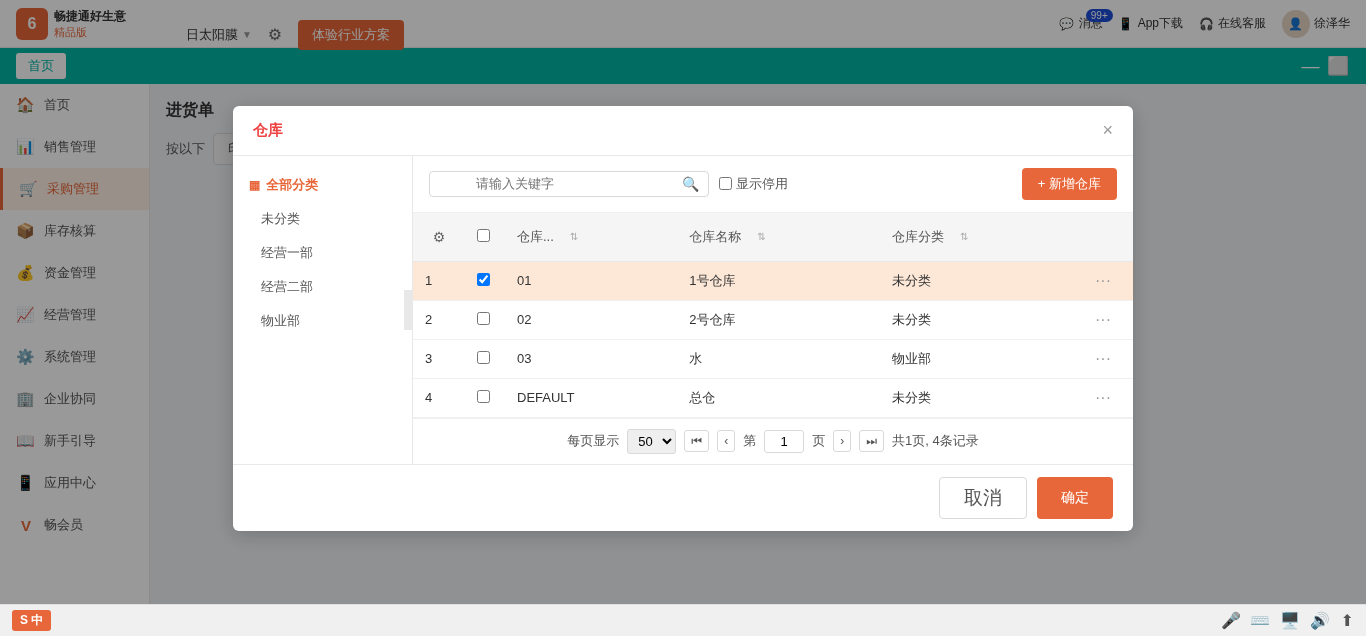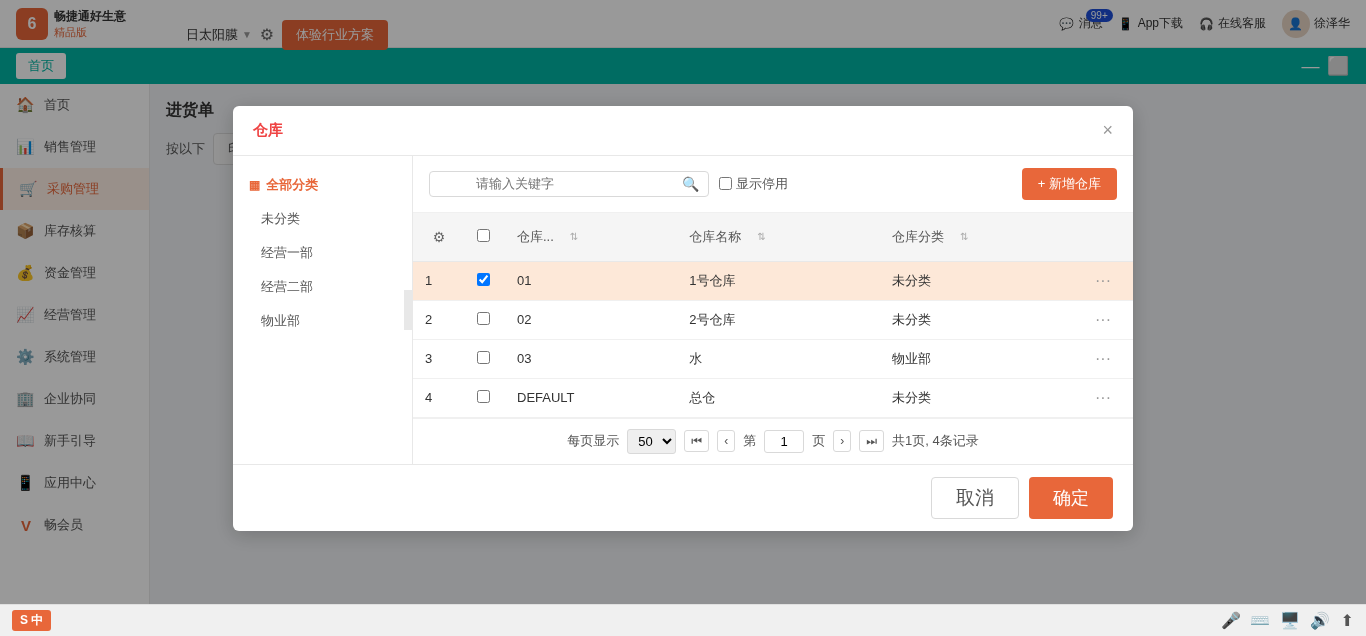--- a/index.html
+++ b/index.html
@@ -17,21 +17,21 @@
       z-index: 10;
     }
     .top-nav-logo {
       display: flex; align-items: center; width: 150px;
     }
     .logo-icon {
       width: 32px; height: 32px; background: #e8673a; border-radius: 6px;
       display: flex; align-items: center; justify-content: center; color: #fff; font-size: 16px; font-weight: bold; margin-right: 6px;
     }
     .logo-sub { font-size: 11px; color: #e8673a; }
-    .nav-breadcrumb { display: flex; flex: 1; margin-left: 20px; margin-top: 22px; }
+    .nav-breadcrumb { display: flex; gap: 8px; flex: 1; margin-left: 20px; margin-top: 22px; }
     .nav-store { display: flex; align-items: center; gap: 4px; color: #333; font-size: 13px; cursor: pointer; }
     .nav-store span.caret { color: #999; font-size: 10px; }
     .nav-gear { width: 30px; height: 30px; display: flex; align-items: center; justify-content: center; cursor: pointer; color: #666; font-size: 16px; }
     .nav-btn-trial { background: #e8673a; color: #fff; border: none; padding: 6px 14px; border-radius: 4px; cursor: pointer; font-size: 13px; }
     .nav-right { display: flex; align-items: center; gap: 16px; margin-left: auto; }
     .nav-icon-item { display: flex; align-items: center; gap: 4px; cursor: pointer; color: #333; font-size: 12px; position: relative; }
     .badge { background: #1d4ed8; color: #fff; border-radius: 10px; font-size: 10px; padding: 1px 5px; position: absolute; top: -6px; right: -10px; }
     .nav-avatar { width: 28px; height: 28px; border-radius: 50%; background: #e8d5c5; display: flex; align-items: center; justify-content: center; font-size: 12px; color: #e8673a; }
 
     
@@ -136,21 +136,21 @@
     
     .modal-pagination { padding: 10px 16px; display: flex; align-items: center; justify-content: center; gap: 8px; border-top: 1px solid #f0f0f0; font-size: 13px; color: #555; }
     .page-select { border: 1px solid #d9d9d9; border-radius: 3px; padding: 3px 6px; font-size: 13px; }
     .page-input { border: 1px solid #d9d9d9; border-radius: 3px; padding: 3px 6px; width: 40px; text-align: center; font-size: 13px; }
     .page-btn { padding: 3px 6px; border: 1px solid #d9d9d9; border-radius: 3px; background: #fff; cursor: pointer; color: #555; font-size: 12px; }
     .page-btn:disabled { color: #ccc; cursor: default; }
 
     
     .modal-footer { padding: 12px 20px; border-top: 1px solid #e8e8e8; display: flex; justify-content: flex-end; gap: 10px; }
     .btn-cancel { padding: 7px 24px; border: 1px solid #d9d9d9; border-radius: 4px; background: #fff; color: #555; cursor: pointer; font-size: 19px; }
-    .btn-confirm { padding: 7px 24px; border: none; border-radius: 4px; background: #e8673a; color: #fff; cursor: pointer; font-size: 18px; }
+    .btn-confirm { padding: 7px 24px; border: none; border-radius: 4px; background: #e8673a; color: #fff; cursor: pointer; font-size: 14px; }
 
     
     .bottom-bar {
       position: fixed; bottom: 0; left: 0; width: 100%; height: 32px;
       background: #f0f0f0; display: flex; align-items: center; padding: 0 12px;
       gap: 8px; z-index: 200; border-top: 1px solid #e0e0e0;
     }
     .bottom-logo { background: #e8673a; color: #fff; padding: 2px 8px; border-radius: 3px; font-size: 12px; font-weight: bold; }
     .bottom-icons { margin-left: auto; display: flex; align-items: center; gap: 10px; }
     .bottom-icon { font-size: 16px; color: #555; cursor: pointer; }

